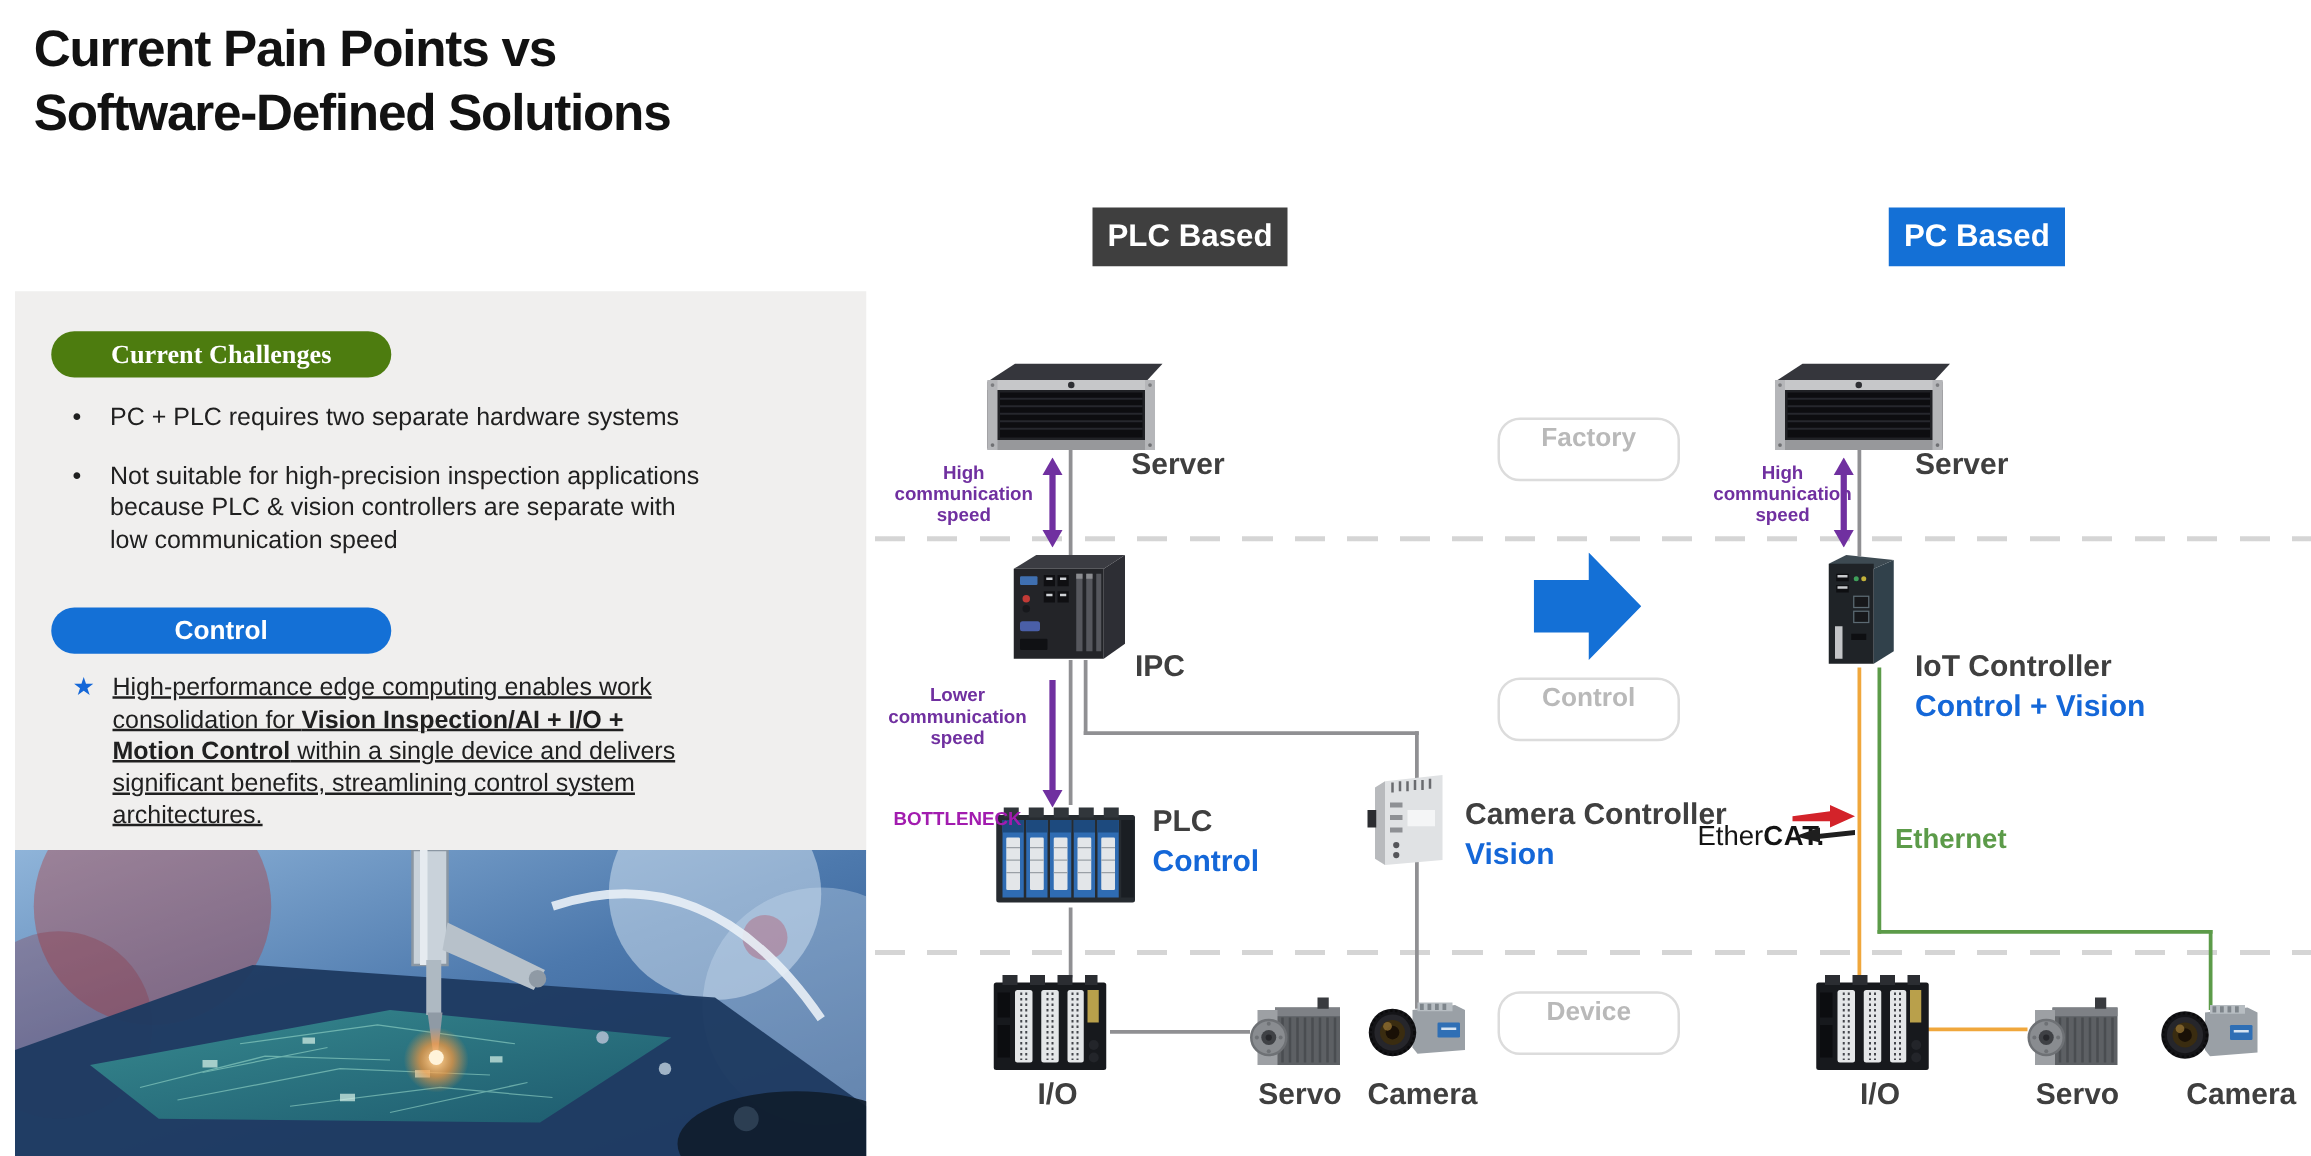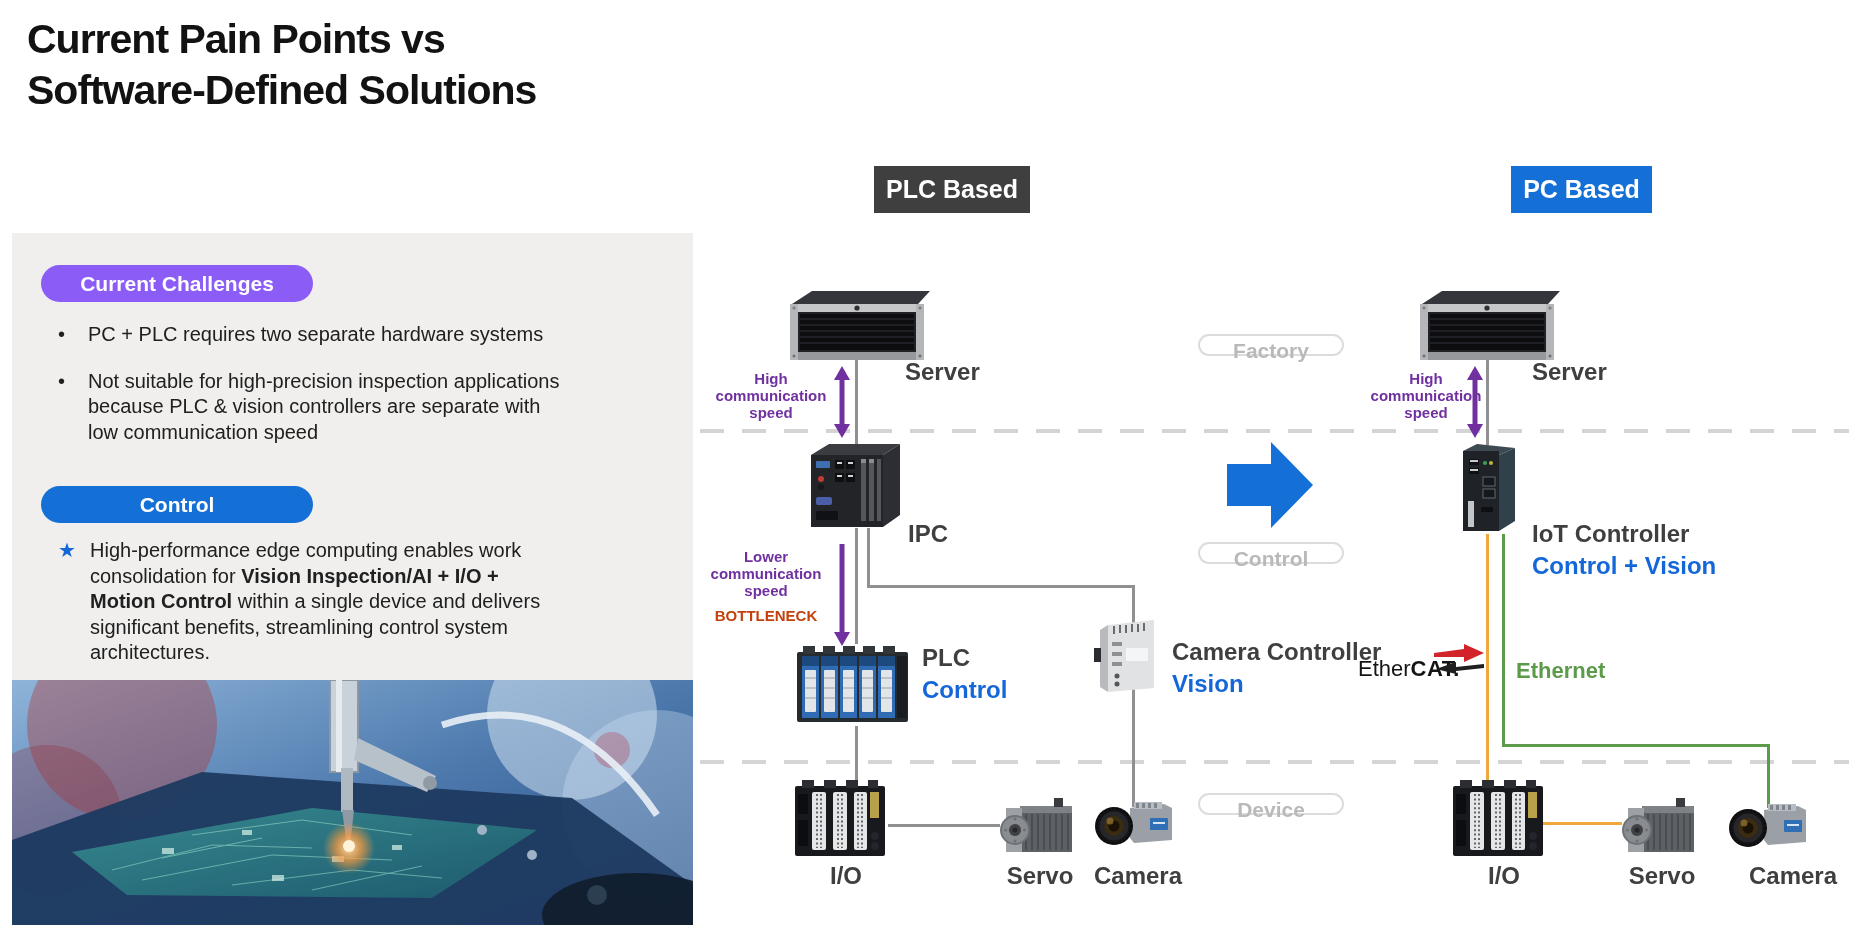--- a/index.html
+++ b/index.html
@@ -6,52 +6,52 @@
   .canvas{position:relative;width:1849px;height:925px;background:#ffffff;overflow:hidden;
           font-family:"Liberation Sans","DejaVu Sans",sans-serif;color:#1c1c1c;}
   
   .title{position:absolute;left:27px;top:14px;font-size:41px;line-height:51px;font-weight:700;
          letter-spacing:-1px;color:#121212;}
   .subtitle{position:absolute;left:27px;top:136px;font-size:41px;line-height:48px;font-weight:700;
             letter-spacing:-1px;color:#1467d8;}
   .panel{position:absolute;left:12px;top:233px;width:681px;height:450px;background:#f0efee;}
   .pill-badge{position:absolute;left:41px;width:272px;height:37px;border-radius:19px;
               color:#ffffff;font-size:21px;font-weight:700;text-align:center;line-height:37px;}
-  .pill-dark{background:#8b5cf6;top:265px;}
+  .pill-dark{background:#4d7c0f;top:265px;font-family:Liberation Serif, serif;}
   .pill-blue{background:#1470d6;top:486px;}
   .bullets{position:absolute;left:58px;top:322px;width:520px;}
   .bullet-row{display:flex;margin-bottom:21px;font-size:20px;line-height:25.5px;color:#202020;}
   .bullet-dot{width:30px;flex:0 0 30px;font-size:20px;}
   .bullet-text{width:486px;}
   .solution-para{position:absolute;left:58px;top:538px;width:500px;display:flex;
                  font-size:20px;line-height:25.5px;color:#202020;}
   .star{width:32px;flex:0 0 32px;color:#1467d8;font-size:20px;}
-  .sol-text{width:452px;}
+  .sol-text{width:452px;text-decoration:underline;}
   .sol-bold{font-weight:700;}
   .photo{position:absolute;left:12px;top:680px;width:681px;height:245px;}
   
   .sys-badge{position:absolute;top:166px;height:47px;color:#fff;font-size:25px;font-weight:700;
              text-align:center;line-height:47px;}
   .sys-badge.plc{left:874px;width:156px;background:#3f3f3f;}
   .sys-badge.pc{left:1511px;width:141px;background:#1470d6;}
   .dash-line{position:absolute;left:700px;width:1149px;height:4px;z-index:0;
              background:repeating-linear-gradient(to right,#d5d5d5 0 24px,transparent 24px 42px);}
   .vline{position:absolute;width:3px;background:#909093;z-index:1;}
   .hline{position:absolute;height:3px;background:#909093;z-index:1;}
   .vline.orange,.hline.orange{background:#f0a73c;}
   .vline.green,.hline.green{background:#5c9b49;}
   .dev{position:absolute;z-index:2;}
   .lbl{position:absolute;z-index:3;font-size:24px;font-weight:700;color:#3f3f3f;white-space:nowrap;}
   .lbl.blue{color:#1467d8;}
   .lbl.center{transform:translateX(-50%);}
   .ann{position:absolute;z-index:3;font-size:15px;line-height:17px;font-weight:700;color:#7030a0;
        text-align:center;}
-  .ann.red{color:#c2410c;}
+  .ann.red{color:#a21caf;margin-top:40px;}
   .arrow-icon{position:absolute;z-index:4;}
-  .level-pill{position:absolute;left:1198px;width:146px;height:22px;border:2.5px solid #dcdcdc;
+  .level-pill{position:absolute;left:1198px;width:146px;height:51px;border:2.5px solid #dcdcdc;
               border-radius:18px;background:#ffffff;box-sizing:border-box;z-index:2;
               font-size:21px;font-weight:700;color:#b9b9b9;text-align:center;line-height:30px;}
   .bluearrow{position:absolute;left:1227px;top:442px;z-index:3;}
   .ethercat{position:absolute;left:1358px;top:656px;z-index:3;white-space:nowrap;}
   .ethercat .t1{font-size:22px;color:#141414;}
   .ethercat .t2{font-size:22px;font-weight:700;color:#141414;letter-spacing:0.5px;}
   .ethercat svg{position:absolute;left:74px;top:-12px;}
   .ethernet{position:absolute;left:1516px;top:658px;font-size:22px;font-weight:700;color:#5c9b49;z-index:3;}
   .hidden-defs{position:absolute;width:0;height:0;overflow:hidden;}
 </style>

